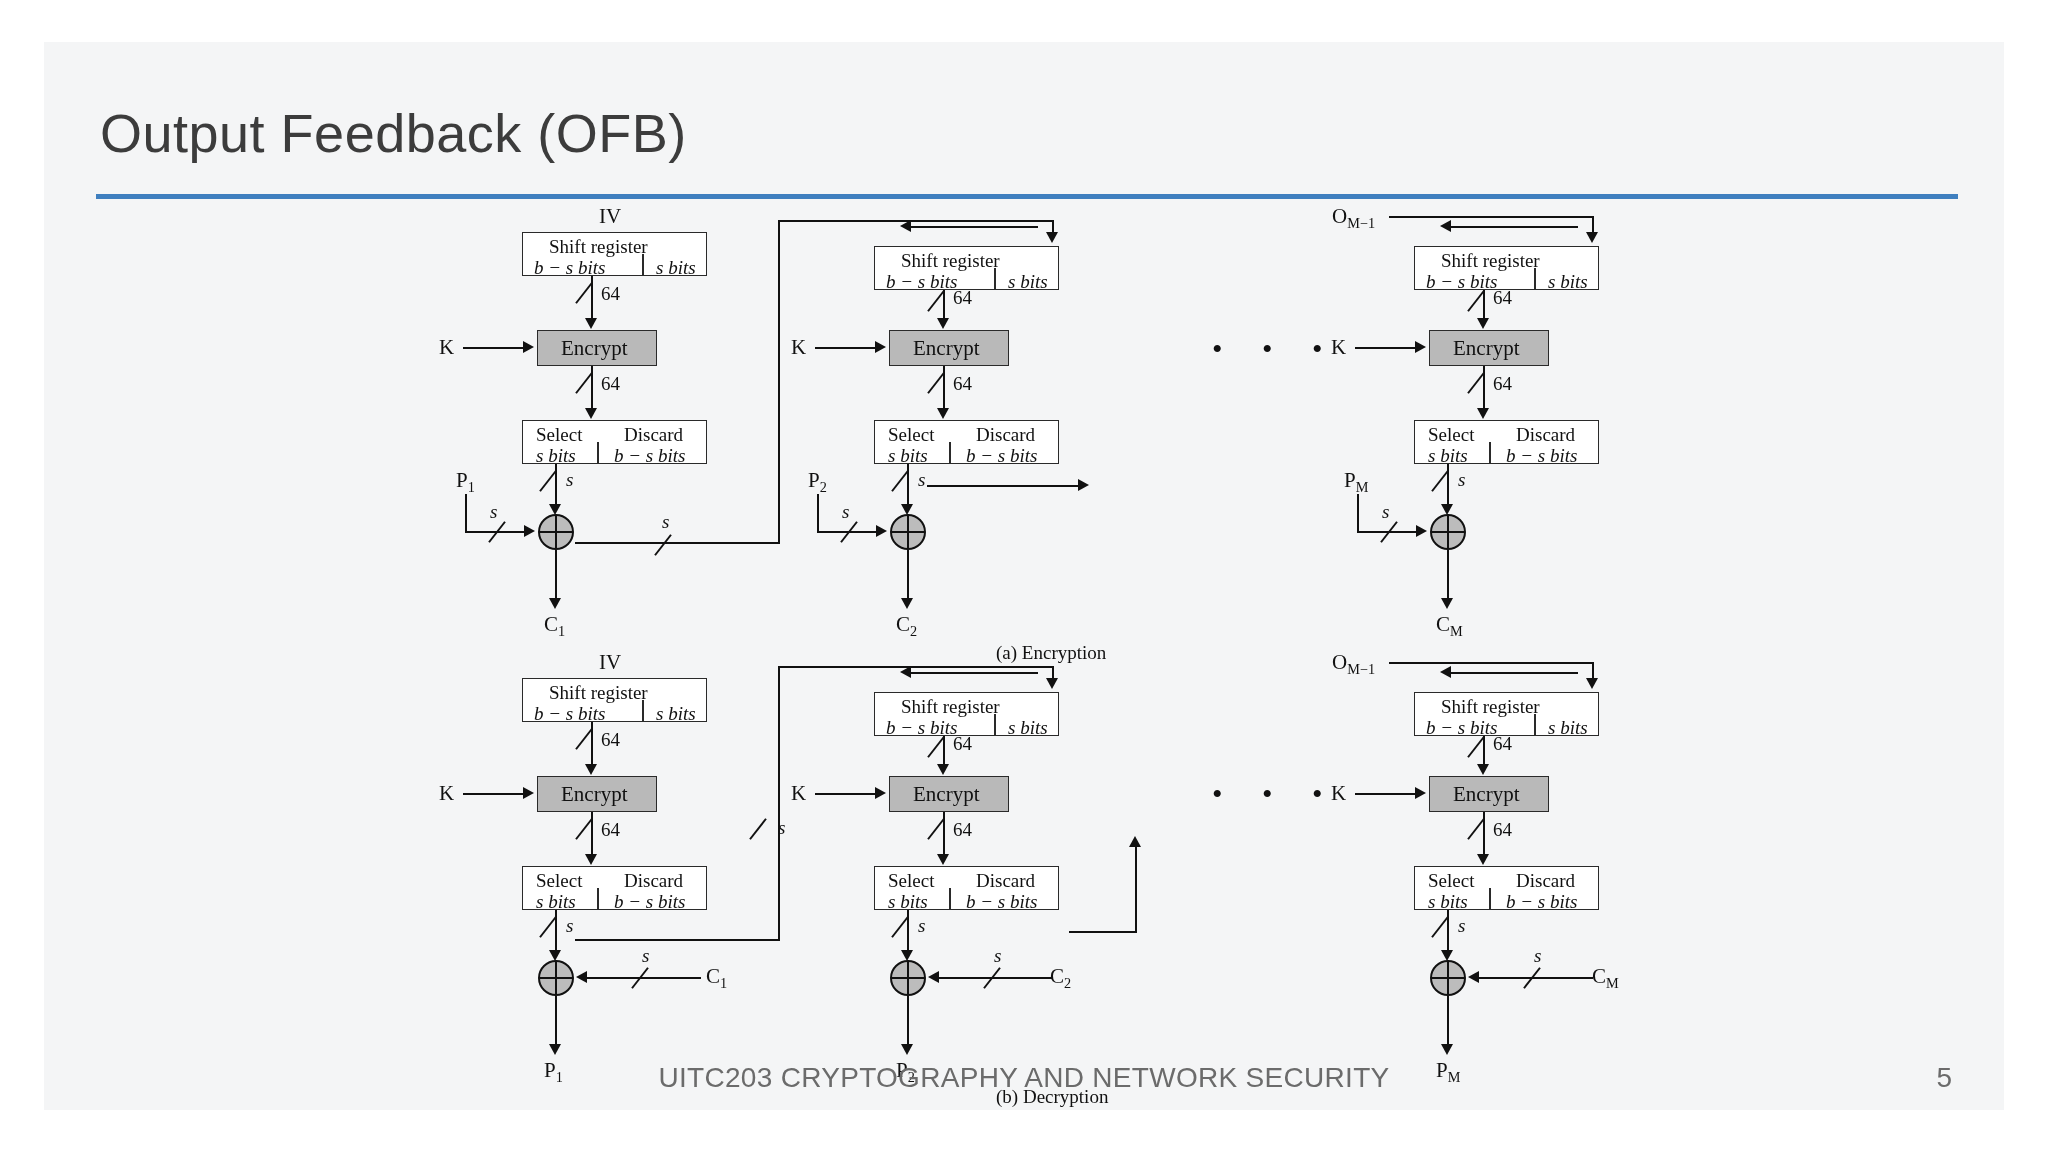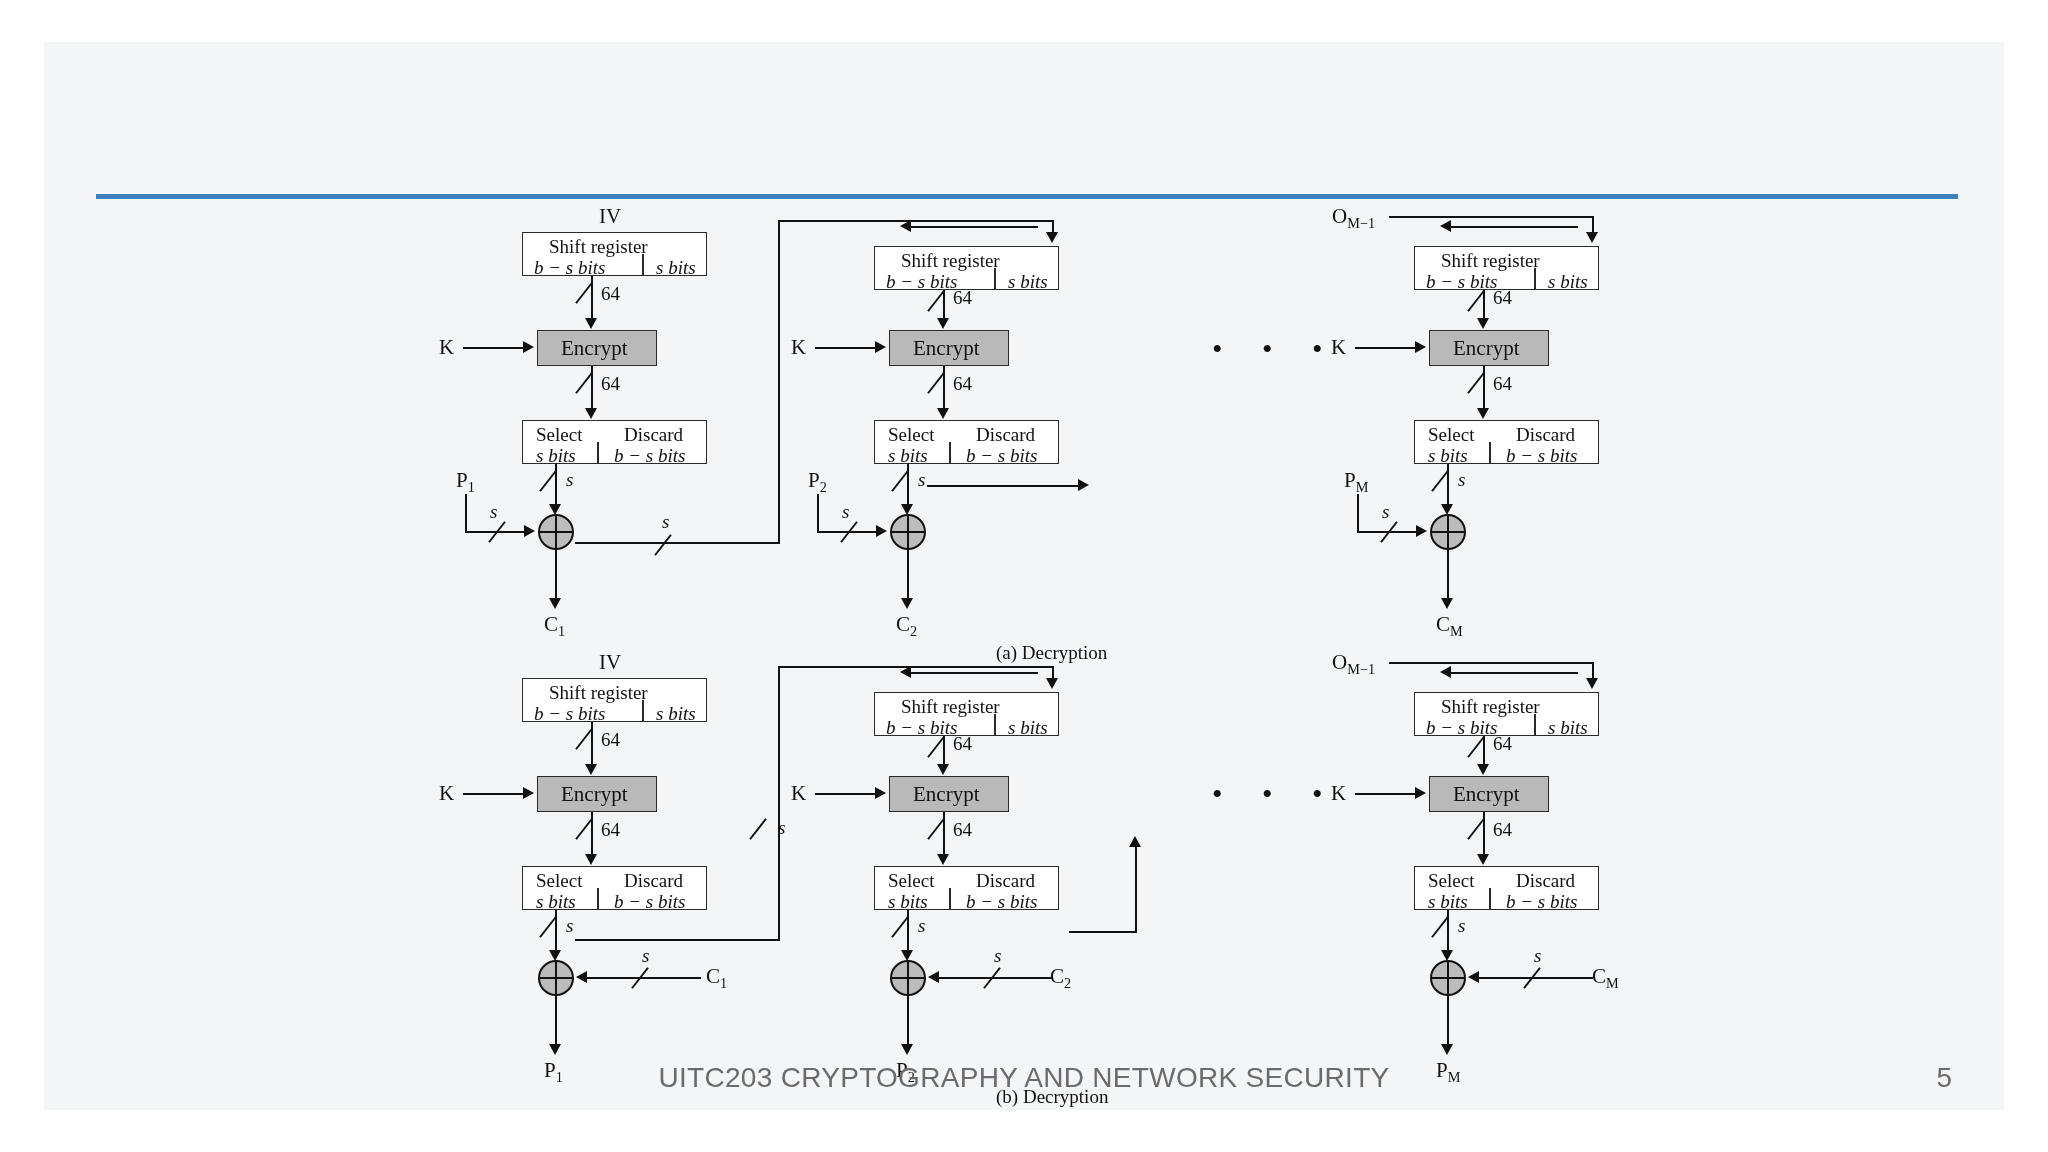--- a/index.html
+++ b/index.html
@@ -42,20 +42,21 @@
   .cap{position:absolute;font-size:19px;font-family:"Liberation Serif",serif;}
   .bt{font-size:21px;}
   .sm{font-size:19px;}
   sup,sub{font-size:.68em;}
 </style>
 </head>
 <body>
 
 <div id="slide">
 
+  <div id="title">Output Feedback (OFB)</div>
   <div id="rule"></div>
 
   <div id="fig">
 
     <div class="blk">
       <div class="lbl bt" style="left:555px;top:4px;">IV</div>
       <div class="box" style="left:478px;top:30px;width:185px;height:44px;"></div>
       <div class="sep" style="left:598px;top:52px;height:22px;"></div>
       <div class="lbl sm" style="left:505px;top:35px;">Shift register</div>
       <div class="lbl sm ital" style="left:490px;top:56px;">b − s bits</div>
@@ -218,21 +219,21 @@
       <div class="hline" style="left:1313px;top:329px;width:62px;"></div>
       <div class="arrowR" style="left:1372px;top:323px;"></div>
       <div class="slash" style="left:1344px;top:317px;"></div>
       <div class="lbl sm ital" style="left:1338px;top:300px;">s</div>
 
       <div class="vline" style="left:1403px;top:348px;height:52px;"></div>
       <div class="arrowD" style="left:1397px;top:396px;"></div>
       <div class="lbl bt" style="left:1392px;top:412px;"><span>C</span><sub>M</sub></div>
     </div>
 
-    <div class="cap" style="left:952px;top:440px;">(a) Decryption</div>
+    <div class="cap" style="left:952px;top:440px;">(a) Encryption</div>
 
     <div class="blk">
       <div class="lbl bt" style="left:555px;top:450px;">IV</div>
       <div class="box" style="left:478px;top:476px;width:185px;height:44px;"></div>
       <div class="sep" style="left:598px;top:498px;height:22px;"></div>
       <div class="lbl sm" style="left:505px;top:481px;">Shift register</div>
       <div class="lbl sm ital" style="left:490px;top:502px;">b − s bits</div>
       <div class="lbl sm ital" style="left:612px;top:502px;">s bits</div>
 
       <div class="vline" style="left:547px;top:520px;height:44px;"></div>

